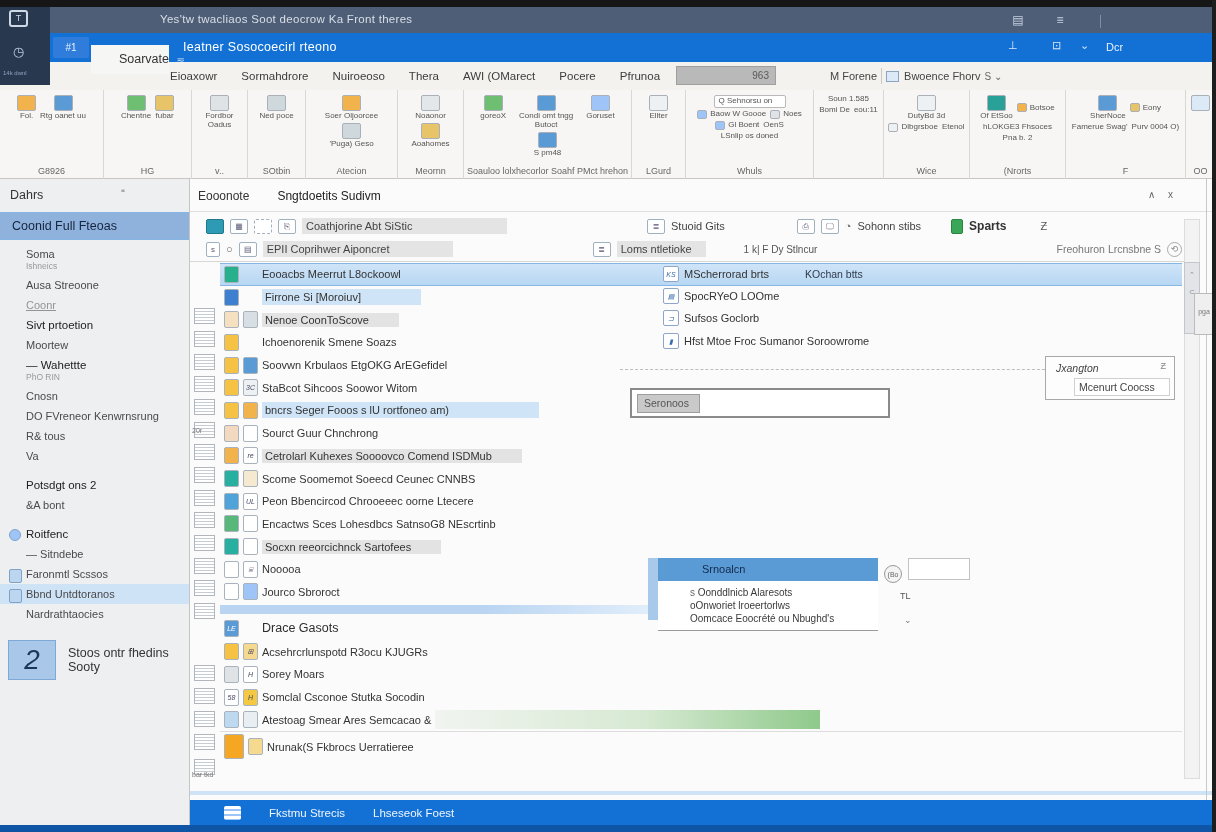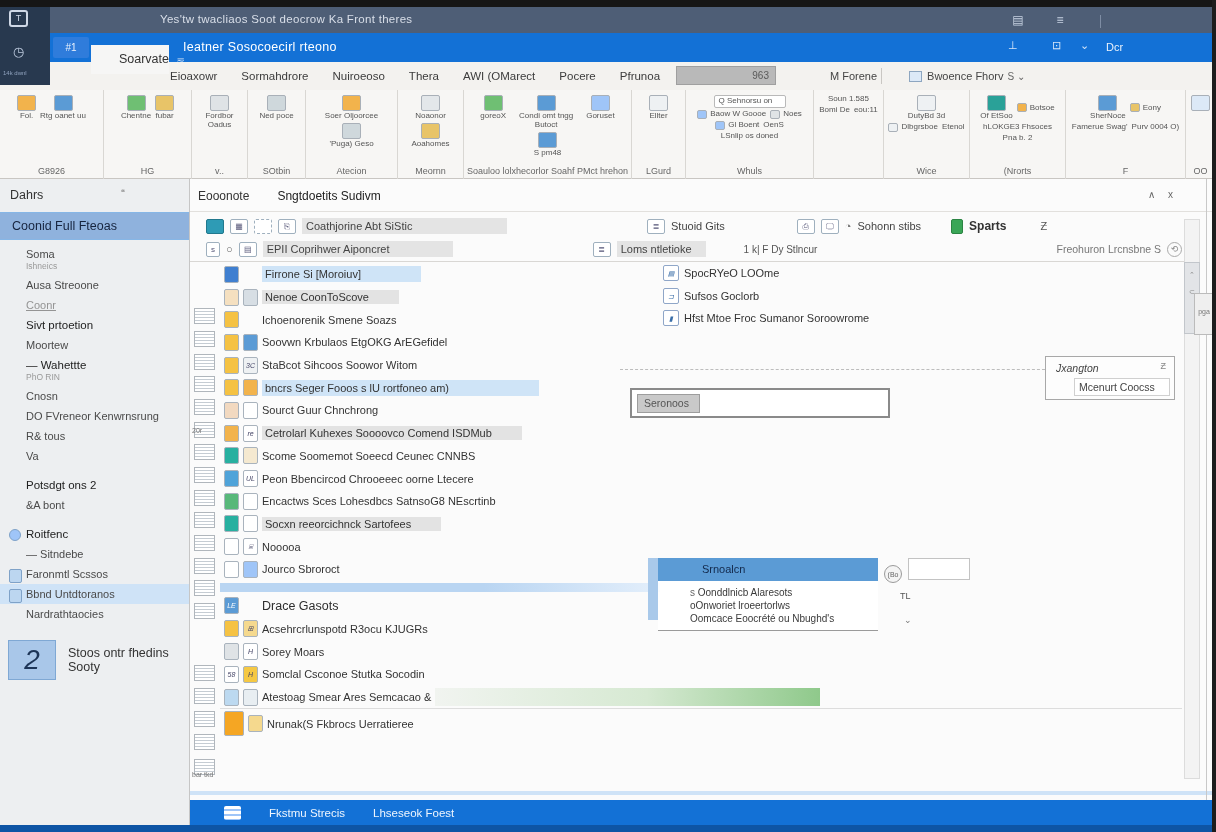--- a/index.html
+++ b/index.html
@@ -27,21 +27,21 @@
   .tabrow .msg { position:absolute; left:183px; top:7px; color:#fff; font-size:12.5px; letter-spacing:.3px; }
   .tabrow .tr-ic { position:absolute; top:6px; color:#d5e5f8; font-size:11px; }
   .tabrow .tr-txt { position:absolute; top:8px; color:#eaf2fc; font-size:11px; }
 
   
   .ribbontabs { position:absolute; left:0; top:62px; right:0; height:28px; background:#f3f2ef; display:flex; align-items:center; padding-left:170px; z-index:3; }
   .rtab { font-size:11.5px; color:#3c3c3c; margin-right:24px; white-space:nowrap; }
   .rt-box { width:100px; height:19px; background:#b9b9b9; border:1px solid #9f9f9f; font-size:10px; color:#5a5a5a; text-align:right; line-height:17px; padding-right:6px; margin-right:26px; }
   .rt-forms { font-size:11px; color:#444; }
   .rt-sep { width:1px; height:16px; background:#c9c7c3; }
-  .rt-browse { display:flex; align-items:center; gap:5px; font-size:11px; color:#444;margin-left:23px; }
+  .rt-browse { display:flex; align-items:center; gap:5px; font-size:11px; color:#444; }
   .rt-browse .bx { width:13px; height:11px; border:1px solid #8da6c0; background:#dce9f7; }
   .rt-s { font-size:10px; color:#666; }
 
   
   .ribbon { position:absolute; left:0; top:90px; right:4px; height:89px; background:#f7f6f4; border-bottom:1px solid #c9c6c2; display:flex; z-index:2; }
   .rgroup { position:relative; border-right:1px solid #d9d7d3; height:89px; flex:none; }
   .rg-items { display:flex; flex-wrap:wrap; align-content:flex-start; justify-content:center; height:70px; overflow:hidden; padding-top:4px; }
   .rbtn { display:flex; flex-direction:column; align-items:center; gap:1px; margin:1px 2px; font-size:8px; color:#555; text-align:center; line-height:1.1; max-width:72px; }
   .rbtn .ric { width:19px; height:16px; border:1px solid #a9b0b8; border-radius:2px; background:#eef1f3; flex:none; }
   .rbtn.mini { flex-direction:row; gap:3px; }
@@ -613,20 +613,30 @@
       <span style="font-size:10px;color:#555">1   k|   F   Dy Stlncur</span>
       <span style="flex:1"></span>
       <span class="gray" style="font-size:10.5px">Freohuron Lrcnsbne S</span>
       <span style="color:#888;border:1px solid #aaa;border-radius:50%;width:15px;height:15px;font-size:9px;line-height:13px;text-align:center">⟲</span>
     </div>
 
     <div class="hline2"></div>
 
     <div class="rows">
 
+        <div class="lrow selected cols">
+          <span class="ic1" style="background: rgb(39, 176, 139);"><i></i></span>
+          <span class="ic2"><i></i></span>
+          <span class="rl">Eooacbs Meerrut L8ockoowl</span>
+          <span class="col2">
+            <span class="ic3"><i>KS</i></span>
+            <span class="rl2">MScherrorad brts</span>
+          </span>
+          <span class="rright">KOchan btts</span>
+        </div>
 
         <div class="lrow hl2 cols">
           <span class="ic1" style="background: rgb(63, 127, 208);"><i></i></span>
           <span class="ic2"><i></i></span>
           <span class="rl">Firrone Si [Moroiuv]</span>
           <span class="col2">
             <span class="ic3"><i>▤</i></span>
             <span class="rl2">SpocRYeO LOOme</span>
           </span>
           <span class="rright"></span>

